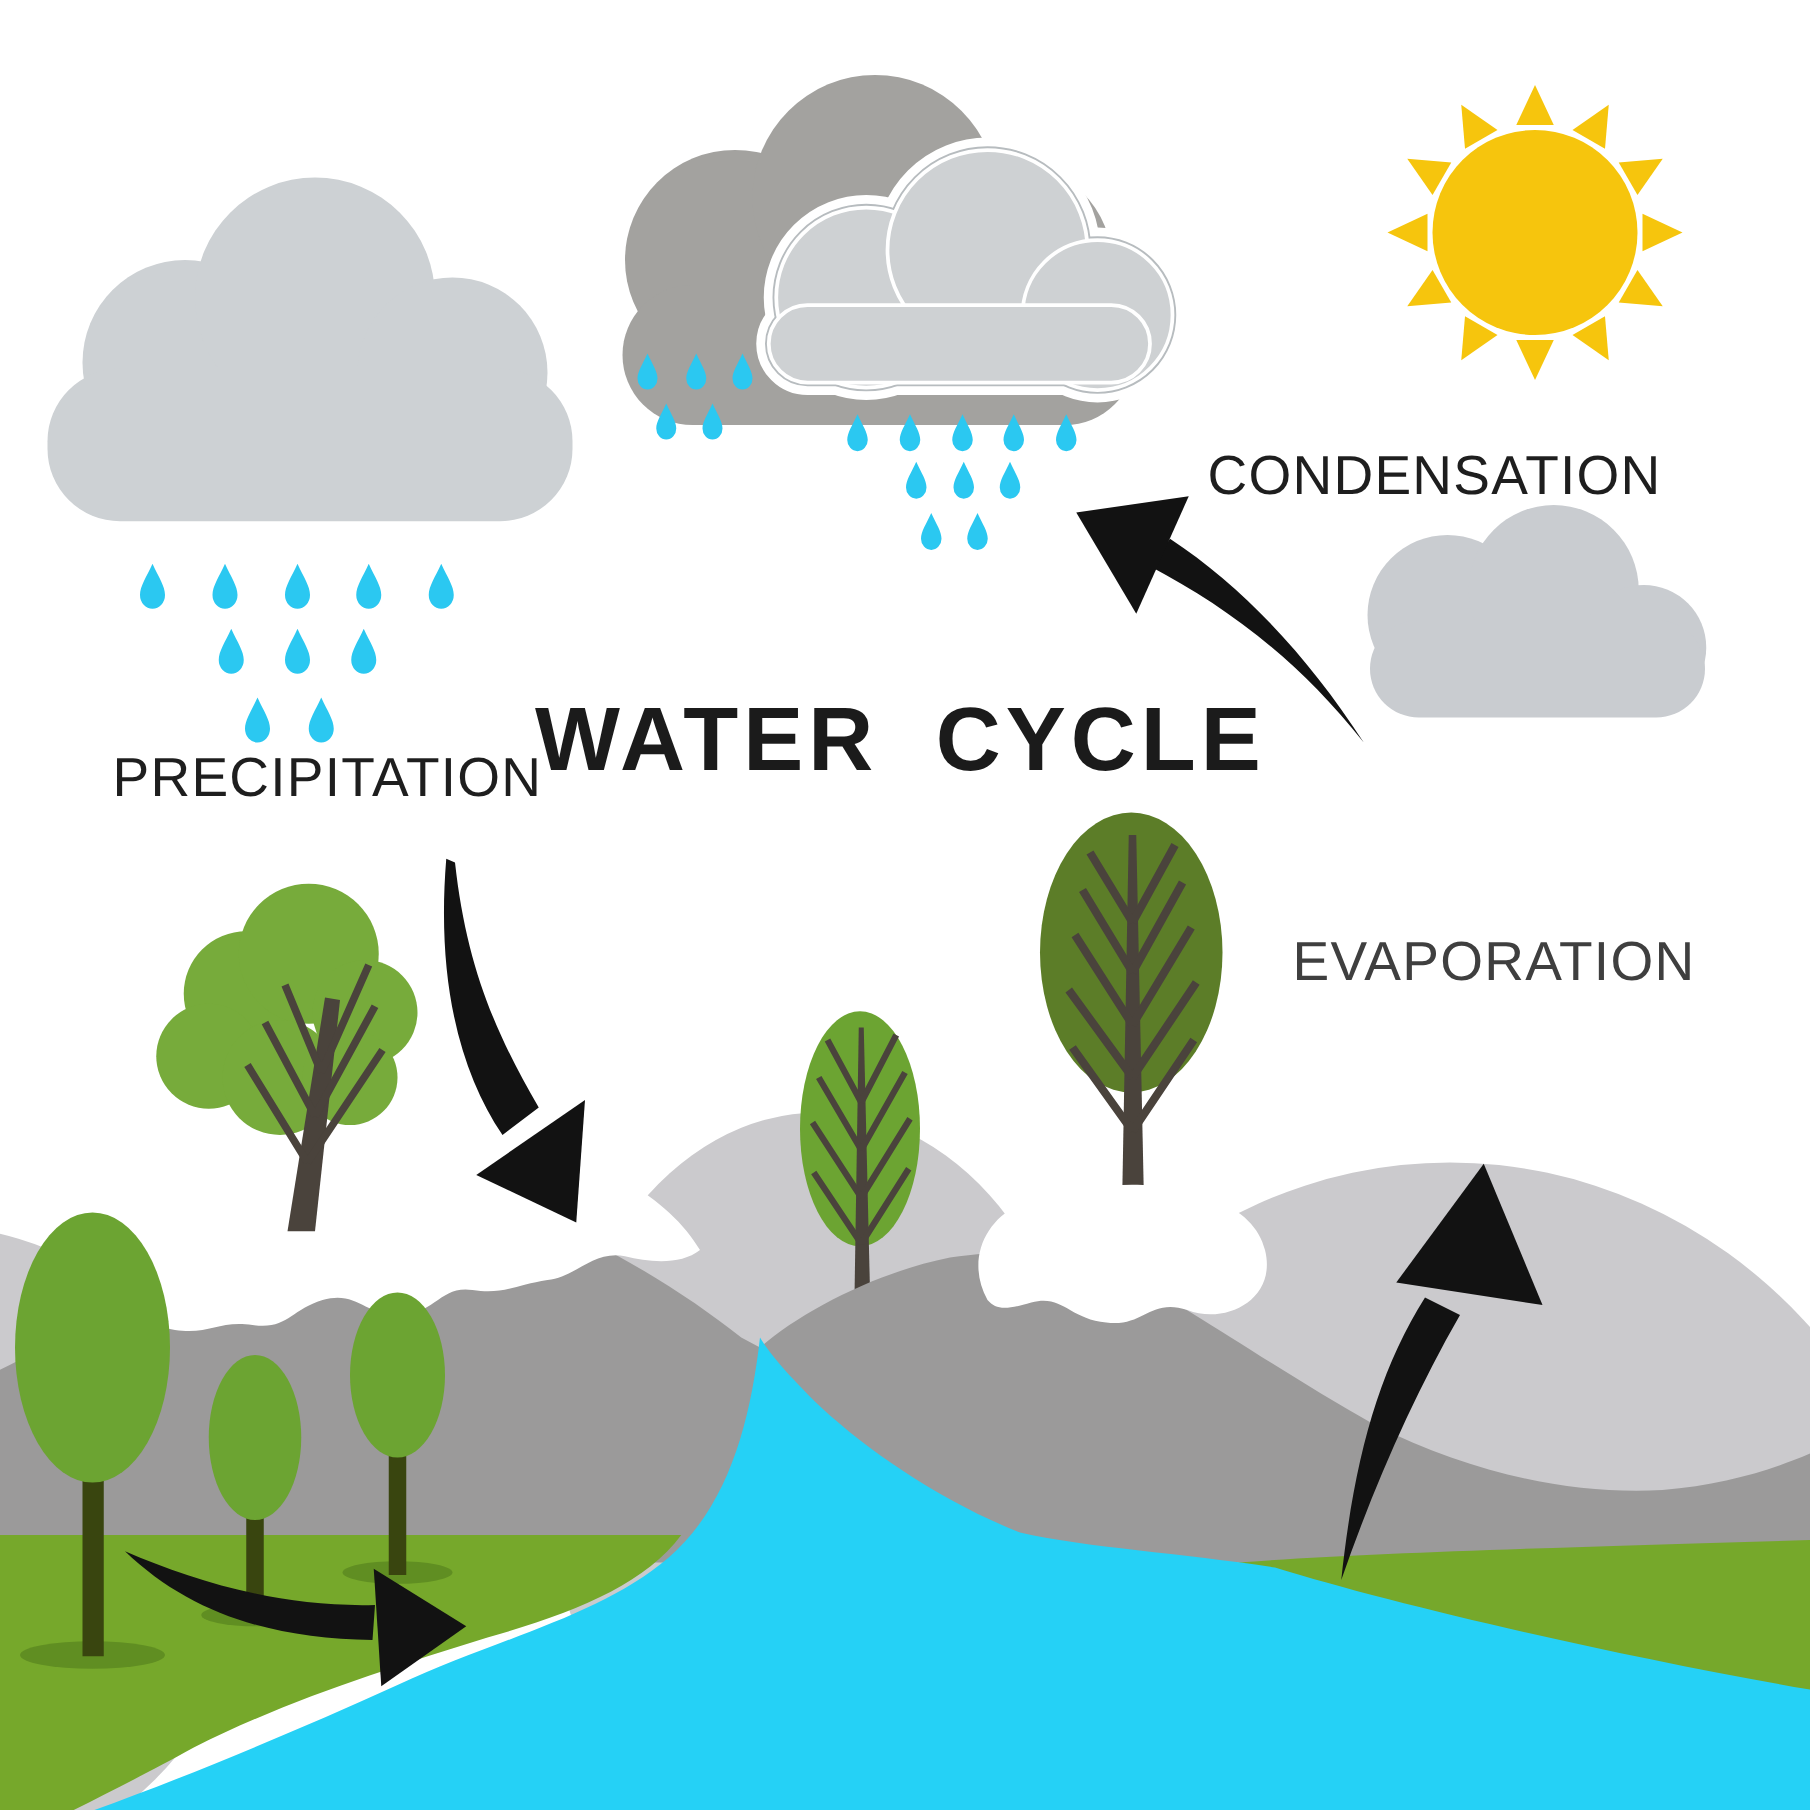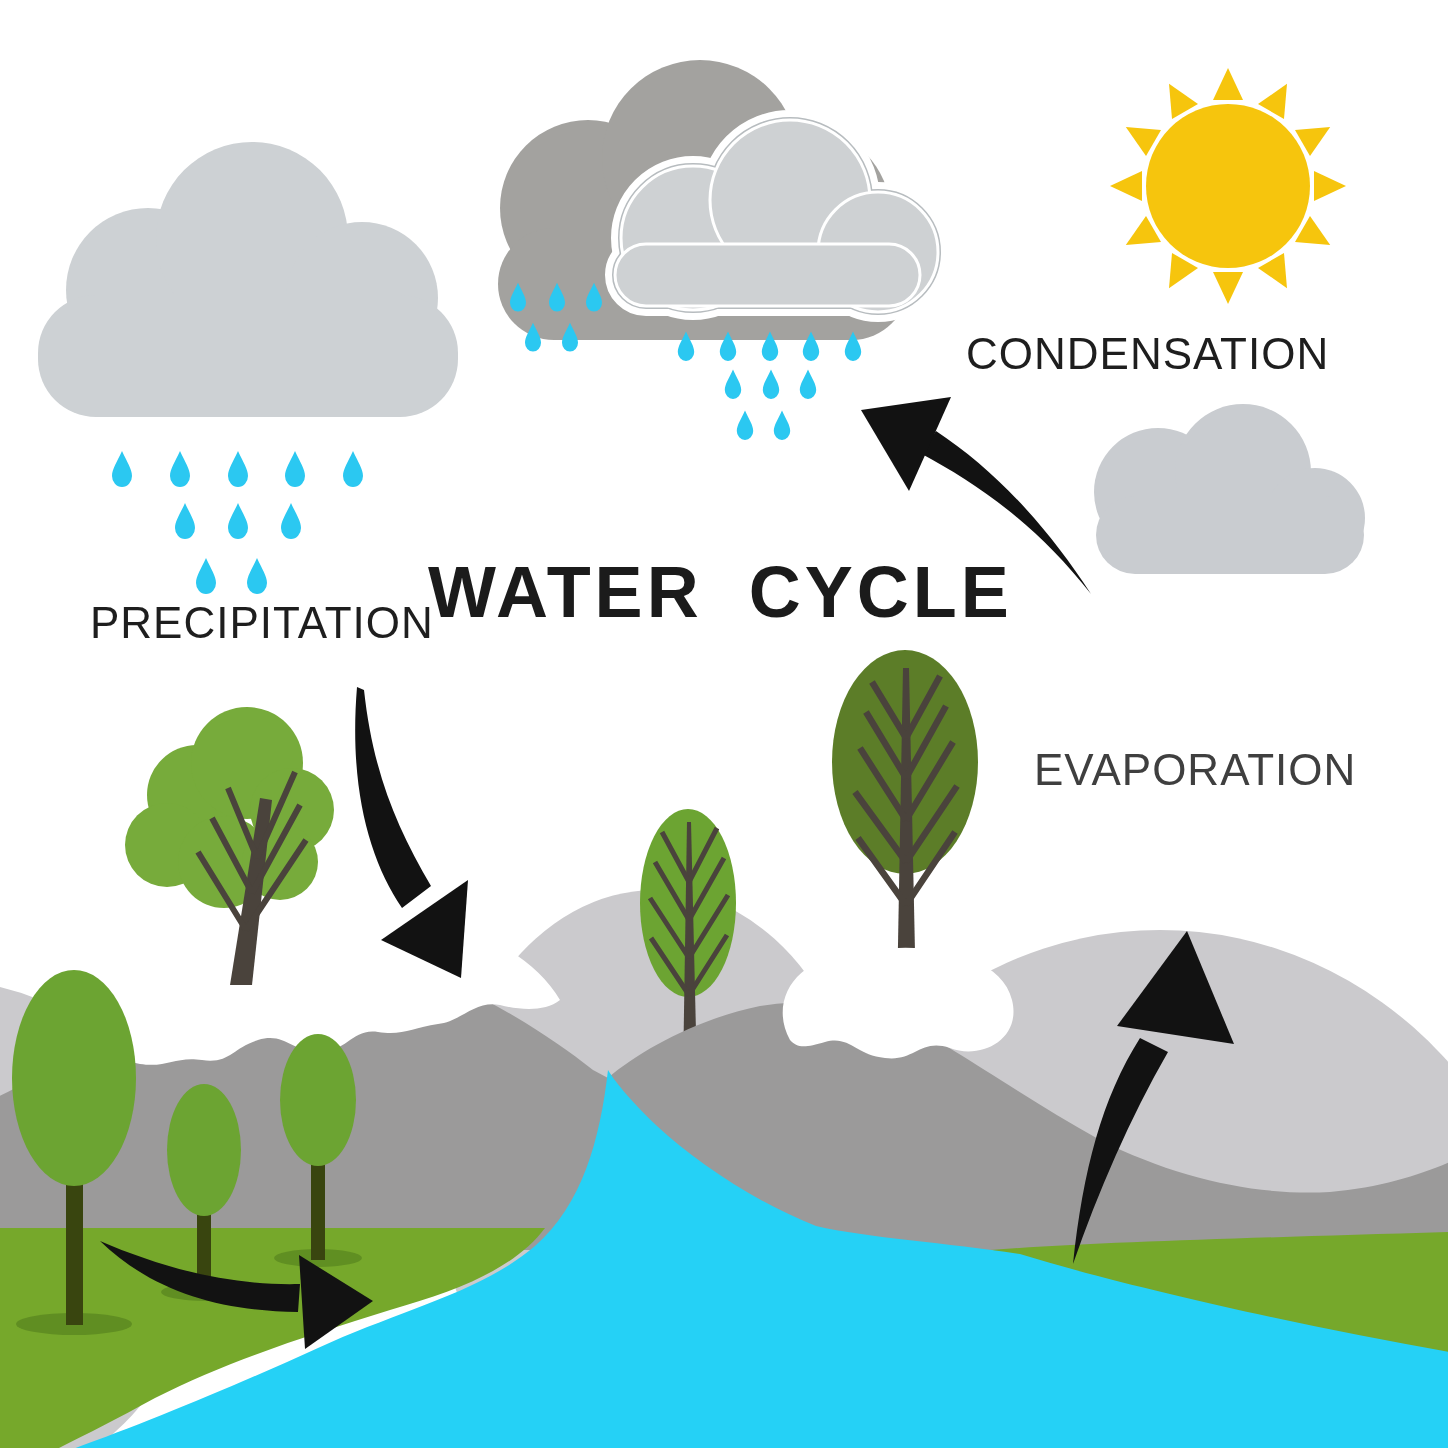--- a/index.html
+++ b/index.html
@@ -8,21 +8,21 @@
     background:var(--background,#fff);
     font-family:"Liberation Sans", sans-serif;
   }
   #scene{position:absolute;left:0;top:0;}
   .lbl{position:absolute;line-height:1;white-space:nowrap;}
   #title-label{
     left:428px;top:556px;font-size:72px;font-weight:bold;
     letter-spacing:4px;word-spacing:22px;color:var(--title-text,#1b1b1b);
   }
   #precipitation-label{left:90px;top:601px;font-size:44px;letter-spacing:1px;color:var(--label-text,#1e1e1e);}
-  #condensation-label{left:966px;top:332px;font-size:44px;letter-spacing:1px;color:var(--label-text,#1e1e1e);text-align:right;}
+  #condensation-label{left:966px;top:359px;font-size:44px;letter-spacing:1px;color:var(--label-text,#1e1e1e);text-align:right;}
   #evaporation-label{left:1034px;top:748px;font-size:44px;letter-spacing:1px;color:var(--evaporation-text,#3f3f3f);}
   #collection-label{left:112px;top:1352px;font-size:44px;letter-spacing:2px;color:var(--collection-text,#39424a);}
 </style>
 </head>
 <body>
 
 <div id="stage" style="--background: #FFFFFF; --sun: #F6C50D; --cloud-light: #CDD1D4; --cloud-dark: #A3A29F; --cloud-front: #CED1D3; --cloud-front-outline: #B7BCBF; --cloud-small: #C9CCD0; --raindrop: #2BC8F1; --water: #25D1F6; --mountain-light: #CBCACD; --mountain-dark: #9B9A9A; --snow: #FFFFFF; --grass: #76A82B; --grass-shadow: #4F7A1B; --tree-green: #6CA432; --tree-green-dark: #5C7D28; --tree-blob: #77AB3B; --trunk-dark: #39450F; --branch: #4A433C; --arrow: #121212; --title-text: #1B1B1B; --label-text: #1E1E1E; --evaporation-text: #3F3F3F; --collection-text: #39424A;">
 
   <svg id="scene" width="1448" height="1448" viewBox="0 0 1448 1448">
     <defs>

